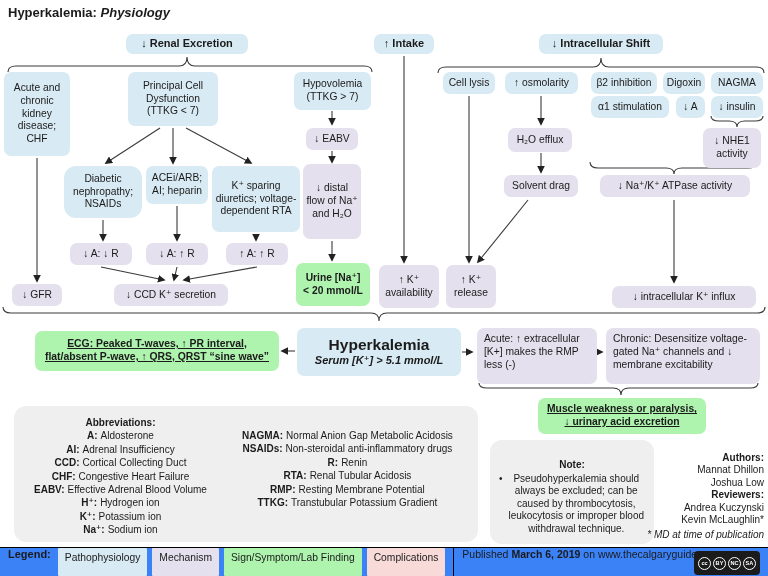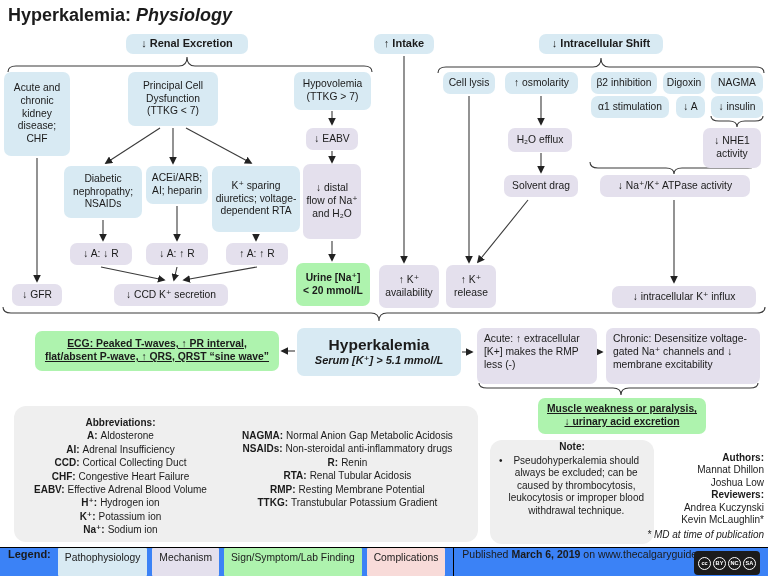--- a/index.html
+++ b/index.html
@@ -9,29 +9,29 @@
   .bx{position:absolute;z-index:2;border-radius:7px;display:flex;align-items:center;justify-content:center;
       text-align:center;font-size:10.3px;line-height:1.24;padding:2px 3px;box-sizing:border-box;}
   .blue{background:#d8eaf3;}
   .lav{background:#e4e0ed;}
   .green{background:#aef3ae;}
   .hdr{font-weight:bold;font-size:11px;}
   .bold{font-weight:bold;}
   .ul{font-weight:bold;text-decoration:underline;}
   .leftalign{justify-content:flex-start;align-items:flex-start;text-align:left;padding:5px 7px;}
   .graybox{position:absolute;z-index:2;background:#efefef;border-radius:12px;box-sizing:border-box;text-align:center;}
-  #title{position:absolute;left:8px;top:5px;font-size:18px;font-weight:bold;z-index:2;}
+  #title{position:absolute;left:8px;top:5px;font-size:13px;font-weight:bold;z-index:2;}
   #title .ital{font-style:italic;}
   #hyper-box{flex-direction:column;gap:1px;}
   #hyper-box .t1{font-weight:bold;font-size:15.5px;line-height:1.05;}
   #hyper-box .t2{font-weight:bold;font-style:italic;font-size:11px;}
   .abbr-col{position:absolute;top:10px;font-size:10px;line-height:13.4px;white-space:nowrap;}
   .abbr-row b{margin-right:3px;}
   .abbr-head{font-weight:bold;}
-  #note-box{padding:1px 9px;font-size:10px;line-height:1.26;}
+  #note-box{padding:19px 9px;font-size:10px;line-height:1.26;}
   #note-box .nhead{font-weight:bold;margin-bottom:1px;}
   #note-box .nrow{display:flex;gap:5px;}
   #credits{position:absolute;right:4px;top:452px;width:150px;text-align:right;font-size:10px;
            line-height:12.4px;z-index:2;}
   #credits .cfoot{font-style:italic;font-size:10px;margin-top:3px;}
   #footer{position:absolute;left:0;top:547px;width:768px;height:29px;border-top:1.6px solid #000;
           box-sizing:border-box;display:flex;z-index:3;background:#3b82f6;}
   #footer .lg{font-weight:bold;font-size:11px;margin:0 7px 0 8px;}
   .sw{font-size:10.3px;padding:4px 7px;margin-right:5px;border-radius:1px;white-space:nowrap;}
   .c-patho{background:#d8eaf3;}
@@ -108,21 +108,21 @@
   <div class="bx blue" style="left:591px;top:72px;width:66px;height:22px;">β2 inhibition</div>
   <div class="bx blue" style="left:663px;top:72px;width:42px;height:22px;">Digoxin</div>
   <div class="bx blue" style="left:711px;top:72px;width:52px;height:22px;">NAGMA</div>
   <div class="bx blue" style="left:591px;top:96px;width:78px;height:22px;">α1 stimulation</div>
   <div class="bx blue" style="left:676px;top:96px;width:29px;height:22px;">↓ A</div>
   <div class="bx blue" style="left:711px;top:96px;width:52px;height:22px;">↓ insulin</div>
 
   <div class="bx lav" style="left:306px;top:128px;width:52px;height:22px;">↓ EABV</div>
   <div class="bx lav" style="left:508px;top:128px;width:64px;height:24px;">H₂O efflux</div>
   <div class="bx lav" style="left:703px;top:128px;width:58px;height:40px;">↓ NHE1 activity</div>
-  <div class="bx blue" style="left:64px;top:166px;width:78px;height:52px;">Diabetic nephropathy; NSAIDs</div>
+  <div class="bx blue" style="left:64px;top:166px;width:78px;height:52px;border-radius:12px;">Diabetic nephropathy; NSAIDs</div>
   <div class="bx blue" style="left:146px;top:166px;width:62px;height:38px;">ACEi/ARB; AI; heparin</div>
   <div class="bx blue" style="left:212px;top:166px;width:88px;height:66px;">K⁺ sparing diuretics; voltage-dependent RTA</div>
   <div class="bx lav" style="left:303px;top:164px;width:58px;height:75px;">↓ distal flow of Na⁺ and H₂O</div>
   <div class="bx lav" style="left:504px;top:175px;width:74px;height:22px;">Solvent drag</div>
   <div class="bx lav" style="left:600px;top:175px;width:150px;height:22px;">↓ Na⁺/K⁺ ATPase activity</div>
 
   <div class="bx lav" style="left:70px;top:243px;width:62px;height:22px;">↓ A: ↓ R</div>
   <div class="bx lav" style="left:146px;top:243px;width:62px;height:22px;">↓ A: ↑ R</div>
   <div class="bx lav" style="left:226px;top:243px;width:62px;height:22px;">↑ A: ↑ R</div>
   <div class="bx green bold" style="left:296px;top:263px;width:74px;height:43px;flex-direction:column;">

